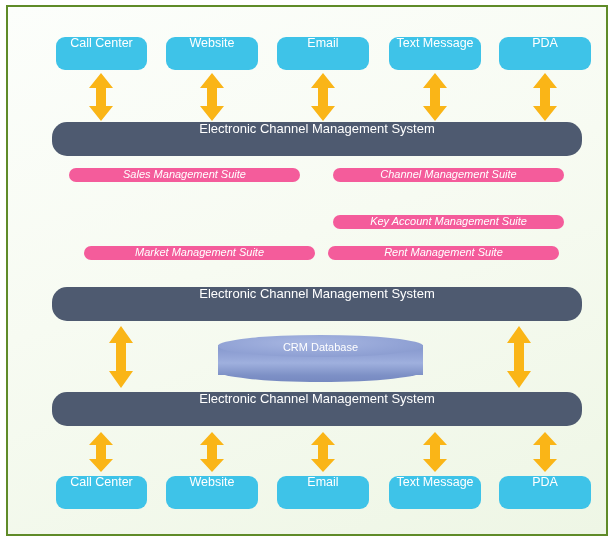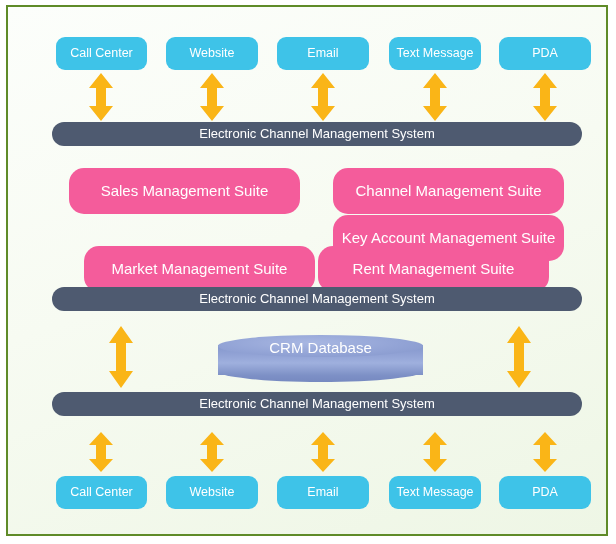--- a/index.html
+++ b/index.html
@@ -25,47 +25,47 @@
     box-sizing: border-box;
     background: linear-gradient(160deg, #fcfefb 0%, #f7fbf2 45%, #eef6e5 100%);
     overflow: hidden;
   }
 
   
   .node {
     position: absolute;
     box-sizing: border-box;
     display: flex;
-    align-items: center;
     justify-content: center;
     color: #ffffff;
     text-align: center;
     line-height: 1.1;
     white-space: nowrap;
     user-select: none;
   }
 
   .channel-box {
     height: 33px;
     border-radius: 9px;
     background: #3ec3e8;
     font-size: 12.5px;
   }
 
   .suite-box {
-    height: 46px;
+    height: 14px;
     border-radius: 15px;
     background: #f45c9b;
-    font-size: 15px;
+    font-size: 11px;
+    font-style: italic;
   }
 
   .ecms-bar {
     left: 44px;
     width: 530px;
-    height: 24px;
+    height: 34px;
     border-radius: 15px;
     background: #4e5a70;
     font-size: 13px;
   }
 
   
   .arrow {
     position: absolute;
     width: 26px;
   }
@@ -112,21 +112,21 @@
   #crm-cylinder .cyl-label {
     position: absolute;
     left: 0;
     top: 2px;
     width: 205px;
     height: 20px;
     display: flex;
     align-items: center;
     justify-content: center;
     color: #ffffff;
-    font-size: 15px;
+    font-size: 11px;
     white-space: nowrap;
   }
 </style>
 </head>
 <body>
 
 <div id="diagram-frame">
 
   <div class="node channel-box" style="left:48px; top:30px; width:91px;">
     <span>Call Center</span>
@@ -180,21 +180,21 @@
   <div class="node suite-box" style="left:76px; top:239px; width:231px;">
     <span>Market Management Suite</span>
   </div>
 
   <div class="node suite-box" style="left:325px; top:161px; width:231px;">
     <span>Channel Management Suite</span>
   </div>
   <div class="node suite-box" style="left:325px; top:208px; width:231px;">
     <span>Key Account Management Suite</span>
   </div>
-  <div class="node suite-box" style="left:310px; top:239px; width:231px;">
+  <div class="node suite-box" style="left:320px; top:239px; width:231px;">
     <span>Rent Management Suite</span>
   </div>
 
   <div class="node ecms-bar" style="top:280px;">
     <span>Electronic Channel Management System</span>
   </div>
 
   <div class="arrow" style="left:100px; top:319px; height:62px;">
     <svg viewBox="0 0 26 62" preserveAspectRatio="none">
       <polygon points="13,0 25,17 18,17 18,45 25,45 13,62 1,45 8,45 8,17 1,17" fill="#fab517"></polygon>

